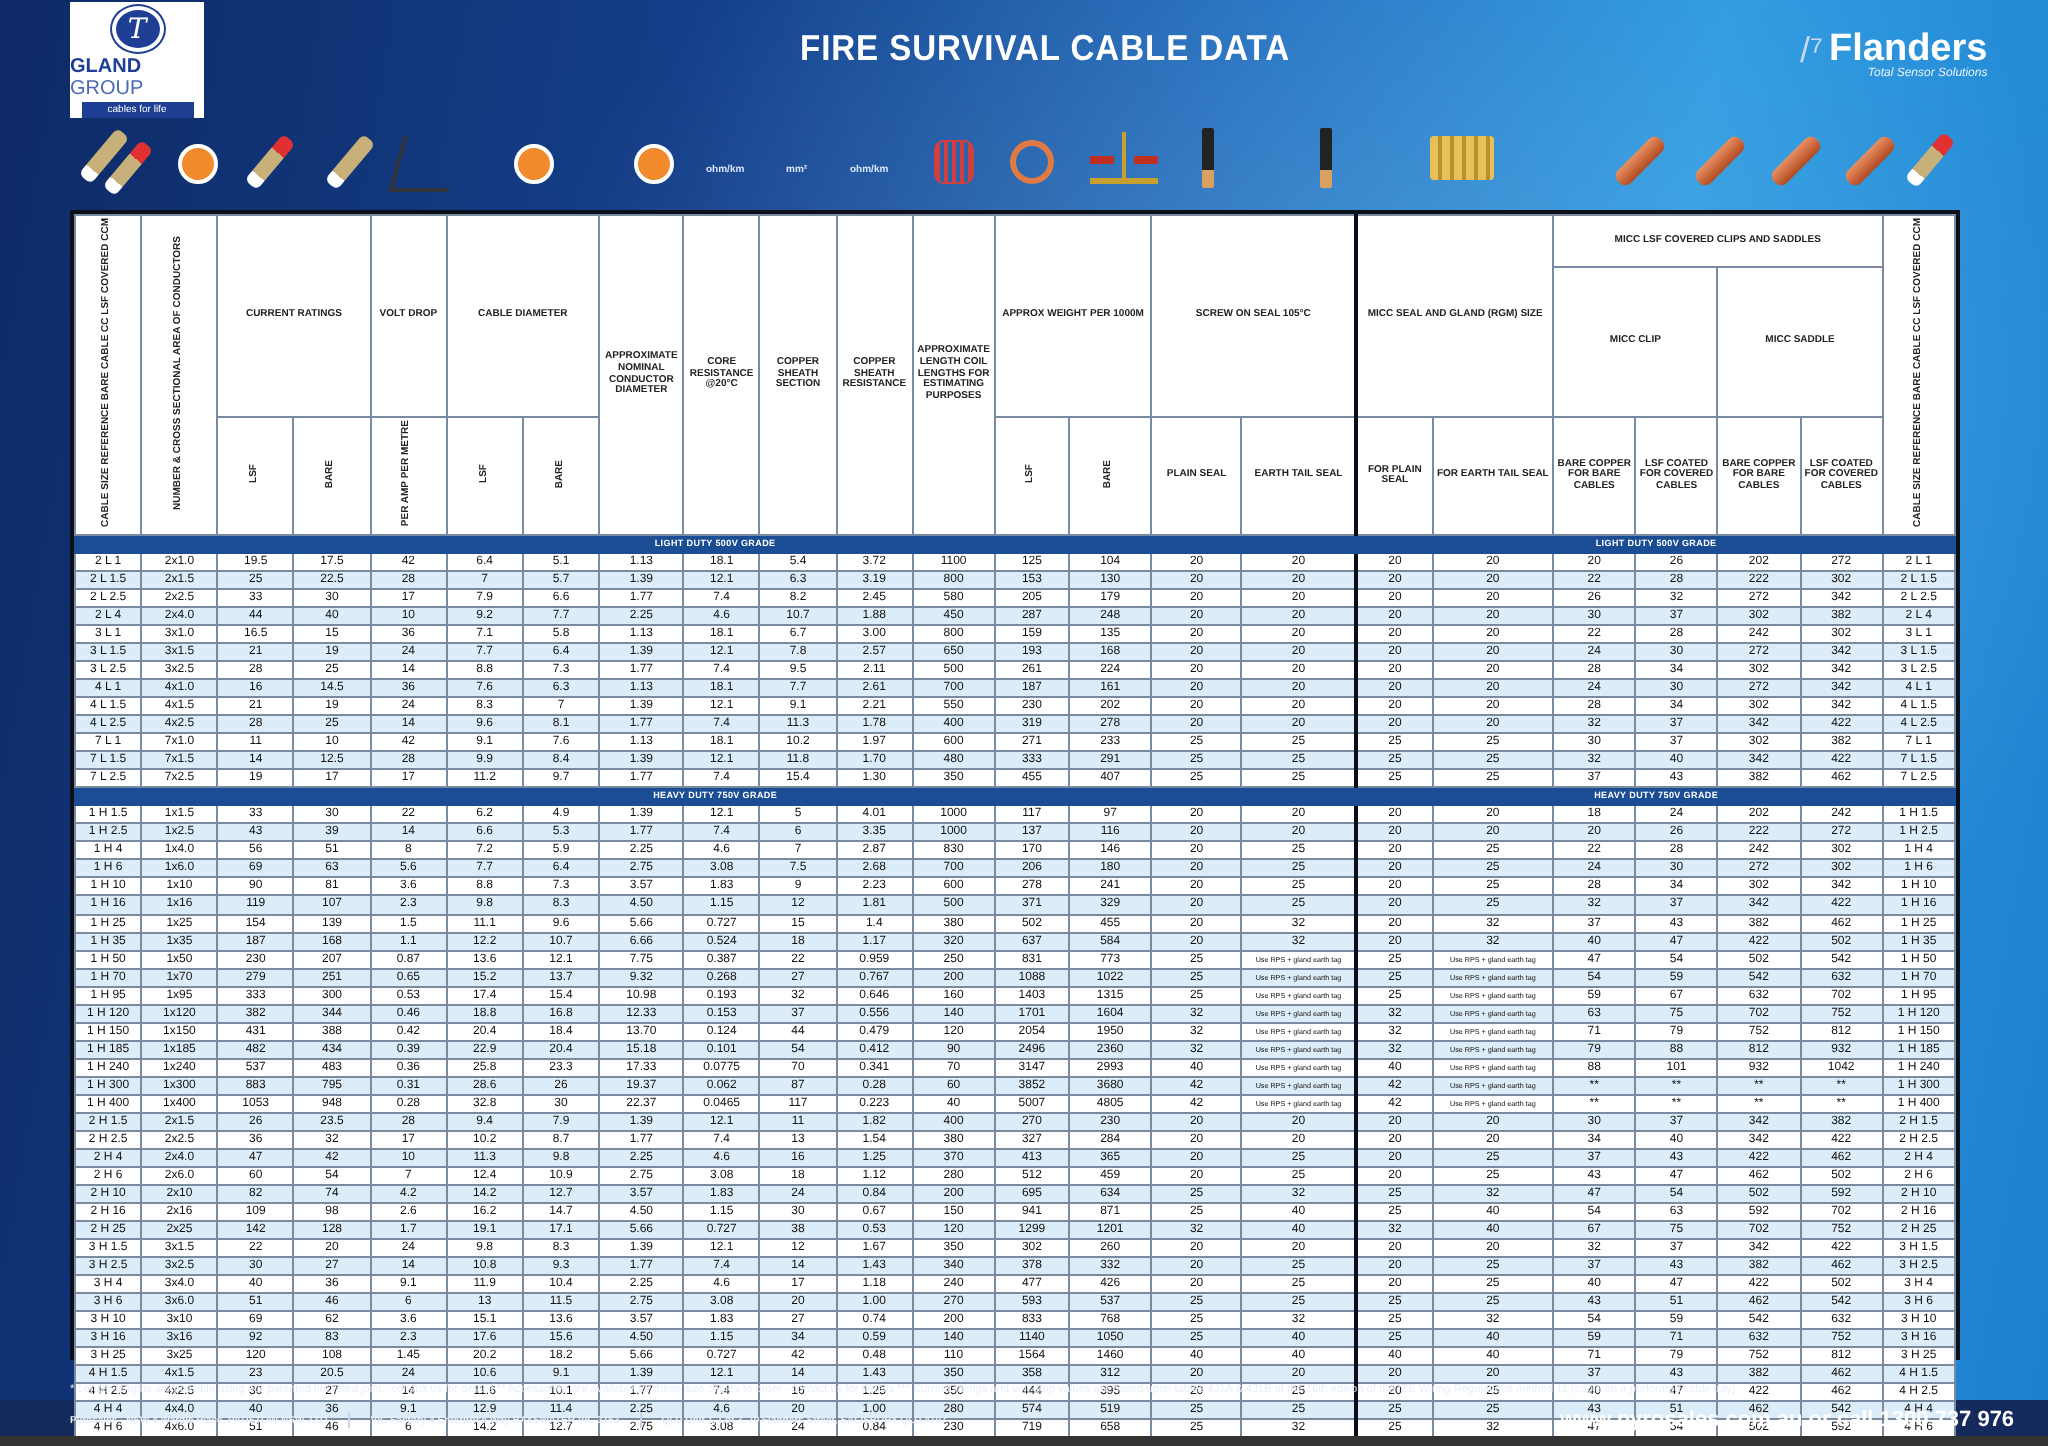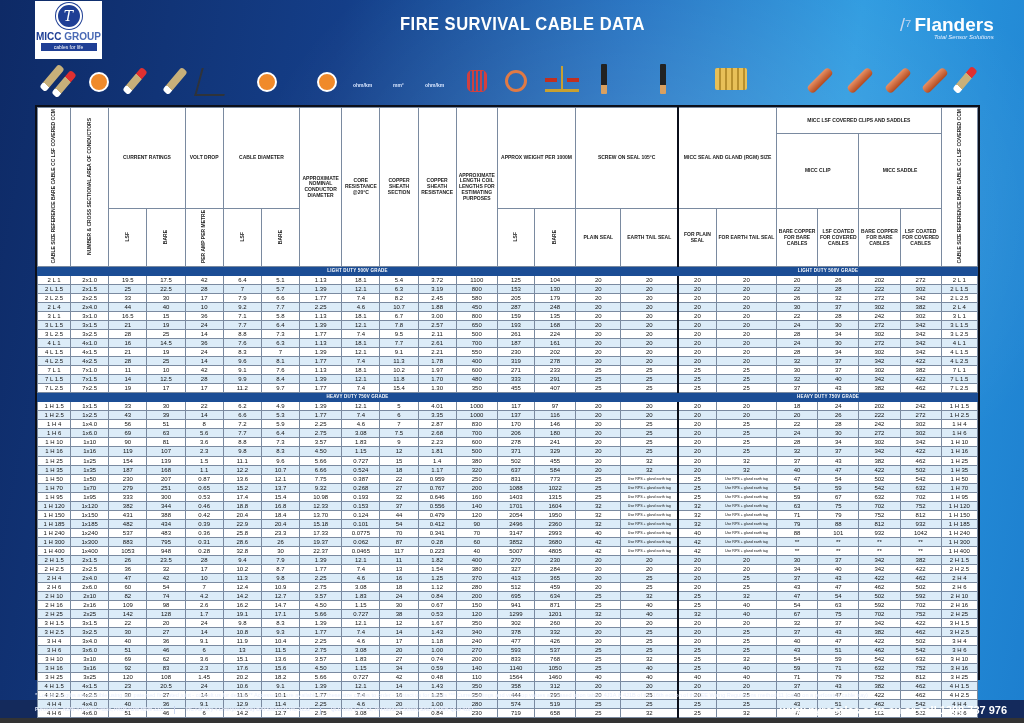--- a/index.html
+++ b/index.html
@@ -17,21 +17,21 @@
   .logo-micc {
     position: absolute; left: 35px; top: 1px; width: 67px; height: 58px; background: #fff;
     display: flex; flex-direction: column; align-items: center; z-index: 2;
   }
   .logo-circle {
     width: 26px; height: 26px; border-radius: 50%; background: #1f3f95; margin-top: 2px;
     color: #fff; font-family: "DejaVu Serif", serif; font-size: 14px; font-style: italic;
     display: flex; align-items: center; justify-content: center; border: 2px solid #fff; box-shadow: 0 0 0 1px #1f3f95;
   }
   .logo-name { font-size: 10px; font-weight: bold; color: #1f3f95; margin-top: 2px; letter-spacing: 0; }
-  .logo-name span { font-weight: bold; color: #4a6ab5; }
+  .logo-name span { font-weight: normal; color: #4a6ab5; }
   .logo-tag { background: #1f3f95; color: #fff; font-size: 5px; padding: 1px 4px; margin-top: 1px; width: 56px; text-align: center; }
   .title {
     position: absolute; left: 400px; top: 14px; color: #fff; font-size: 18px; font-weight: bold;
     letter-spacing: 0.5px; z-index: 2; transform: scaleX(0.92); transform-origin: left;
   }
   .logo-pyro { position: absolute; left: 900px; top: 14px; z-index: 2; color: #fff; }
   .logo-pyro .name { font-size: 19px; font-weight: bold; display: flex; align-items: center; gap: 3px; }
   .logo-pyro .slash { font-size: 18px; color: #c8d8f0; font-weight: normal; }
   .logo-pyro .tag { font-size: 6px; font-style: italic; text-align: right; margin-top: -2px; color: #e8f0ff; }
 
@@ -78,21 +78,21 @@
   .footer-web { position: absolute; left: 780px; top: 704px; font-size: 11px; font-weight: bold; color: #fff; z-index: 2; white-space: nowrap; }
   .bottom-strip { position: absolute; left: 0; top: 718px; width: 1024px; height: 5px; background: #333; z-index: 3; }
 </style>
 </head>
 <body>
 
 <div class="page">
 
   <div class="logo-micc">
     <div class="logo-circle">T</div>
-    <div class="logo-name"><b>MICC</b><span> GROUP</span></div>
+    <div class="logo-name"><b>GLAND</b><span> GROUP</span></div>
     <div class="logo-tag">cables for life</div>
   </div>
 
   <div class="title">FIRE SURVIVAL CABLE DATA</div>
 
   <div class="logo-pyro">
     <div class="name">
         <span class="slash">/⁷</span>
         <span>Flanders</span>
       </div>

